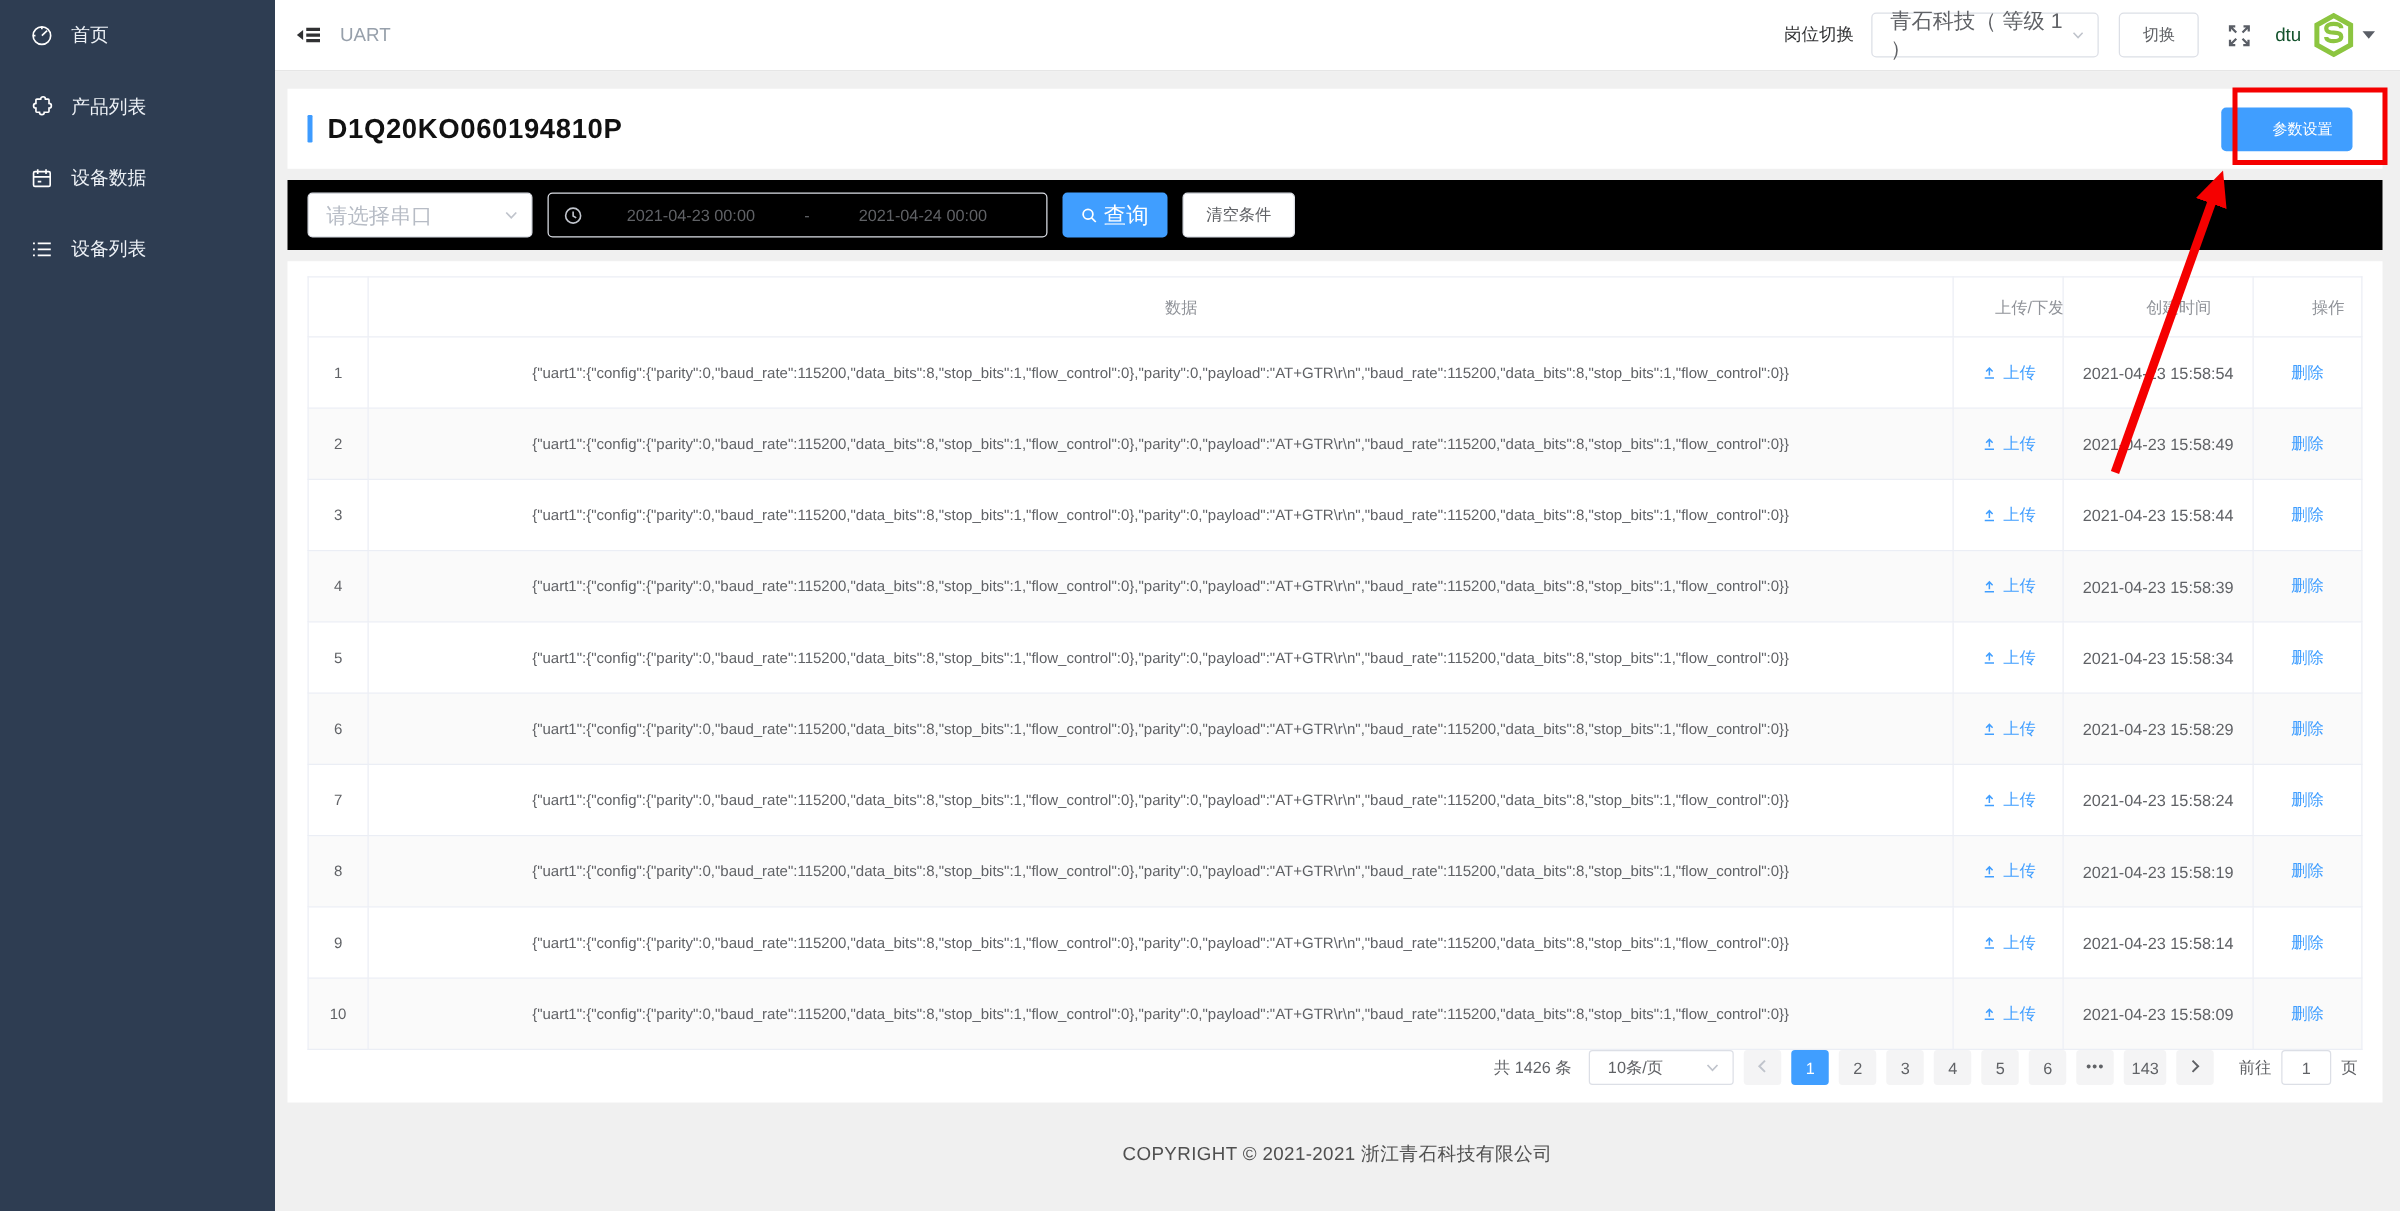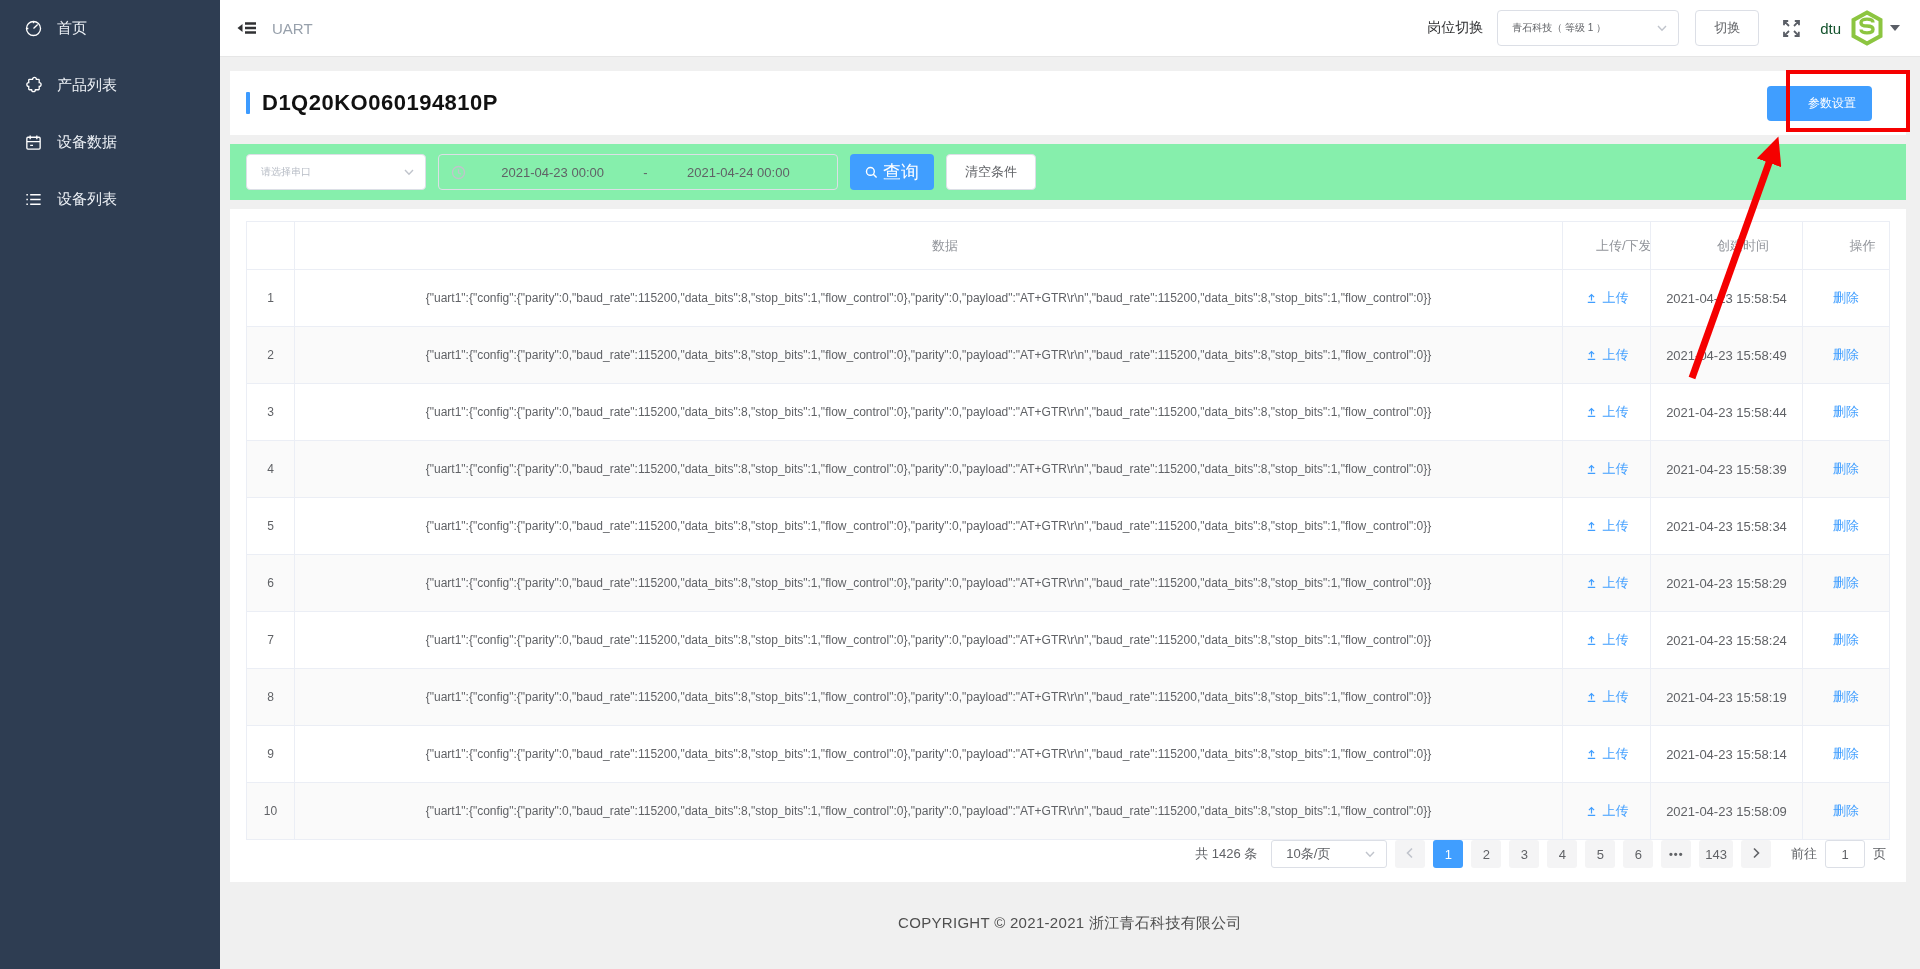--- a/index.html
+++ b/index.html
@@ -16,41 +16,41 @@
   
   .main { flex:1; display:flex; flex-direction:column; min-width:0; }
   .topbar { height:57px; background:#fff; border-bottom:1px solid #e6e6e6;
     display:flex; align-items:center; padding:0 20px 0 16px; flex-shrink:0; }
   .collapse-btn { width:22px; height:22px; cursor:pointer; }
   .collapse-btn svg { width:22px; height:22px; }
   .crumb { margin-left:14px; font-size:15px; color:#97a0ab; }
   .top-right { margin-left:auto; display:flex; align-items:center; }
   .role-label { font-size:14px; color:#303133; margin-right:14px; }
   .select-box { border:1px solid #dcdfe6; border-radius:4px; background:#fff; height:36px;
-    display:flex; align-items:center; padding:0 10px 0 14px; font-size:10px; color:#606266; cursor:pointer; }
+    display:flex; align-items:center; padding:0 10px 0 14px; font-size:17px; color:#606266; cursor:pointer; }
   .select-box .ph { color:#b7bcc5; }
   .select-box .chev { margin-left:auto; width:12px; height:12px; }
   .role-select { width:182px; }
   .btn { border:1px solid #dcdfe6; background:#fff; border-radius:4px; height:36px;
     font-size:13px; color:#606266; cursor:pointer; font-family:inherit; padding:0 18px; }
   .switch-btn { margin-left:16px; }
   .fs-icon { margin-left:22px; width:21px; height:21px; cursor:pointer; }
   .username { margin-left:18px; font-size:15px; color:#14532d; }
   .logo { margin-left:8px; width:36px; height:36px; cursor:pointer; }
   .caret { margin-left:5px; width:0; height:0; border-left:5px solid transparent;
     border-right:5px solid transparent; border-top:6px solid #5a5e66; cursor:pointer; }
   
   .title-card { background:#fff; margin:14px 14px 9px 10px; height:64px;
     display:flex; align-items:center; padding:0 16px; position:relative; }
   .accent { width:4px; height:22px; background:#3d9bff; border-radius:1px; margin-right:12px; }
   .dev-title { font-size:22px; font-weight:bold; color:#111; letter-spacing:.5px; }
   .primary-btn { background:#409eff; color:#fff; border:none; border-radius:4px;
     font-size:12px; padding:9px 16px; cursor:pointer; font-family:inherit; }
-  .settings-btn { margin-left:auto; margin-right:18px;padding-left:41px; }
-  .filter-card { background:#86efac; margin:0 14px 9px 10px; height:56px;
+  .settings-btn { margin-left:auto; margin-right:8px;padding-left:41px; }
+  .filter-card { background:#000000; margin:0 14px 9px 10px; height:56px;
     display:flex; align-items:center; gap:12px; padding:0 16px; }
   .port-select { width:180px; height:36px; }
   .date-range { width:400px; height:36px; border:1px solid #dcdfe6; border-radius:4px;
     display:flex; align-items:center; padding:0 12px; font-size:13px; color:#606266; cursor:pointer; }
   .date-range .clock { width:15px; height:15px; flex-shrink:0; }
   .date-range .dval { flex:1; text-align:center; }
   .date-range .sep { color:#606266; padding:0 4px; }
   .query-btn { display:flex; align-items:center; gap:5px; height:36px; padding:0 15px; font-size:18px; }
   .query-btn svg { width:13px; height:13px; }
   

